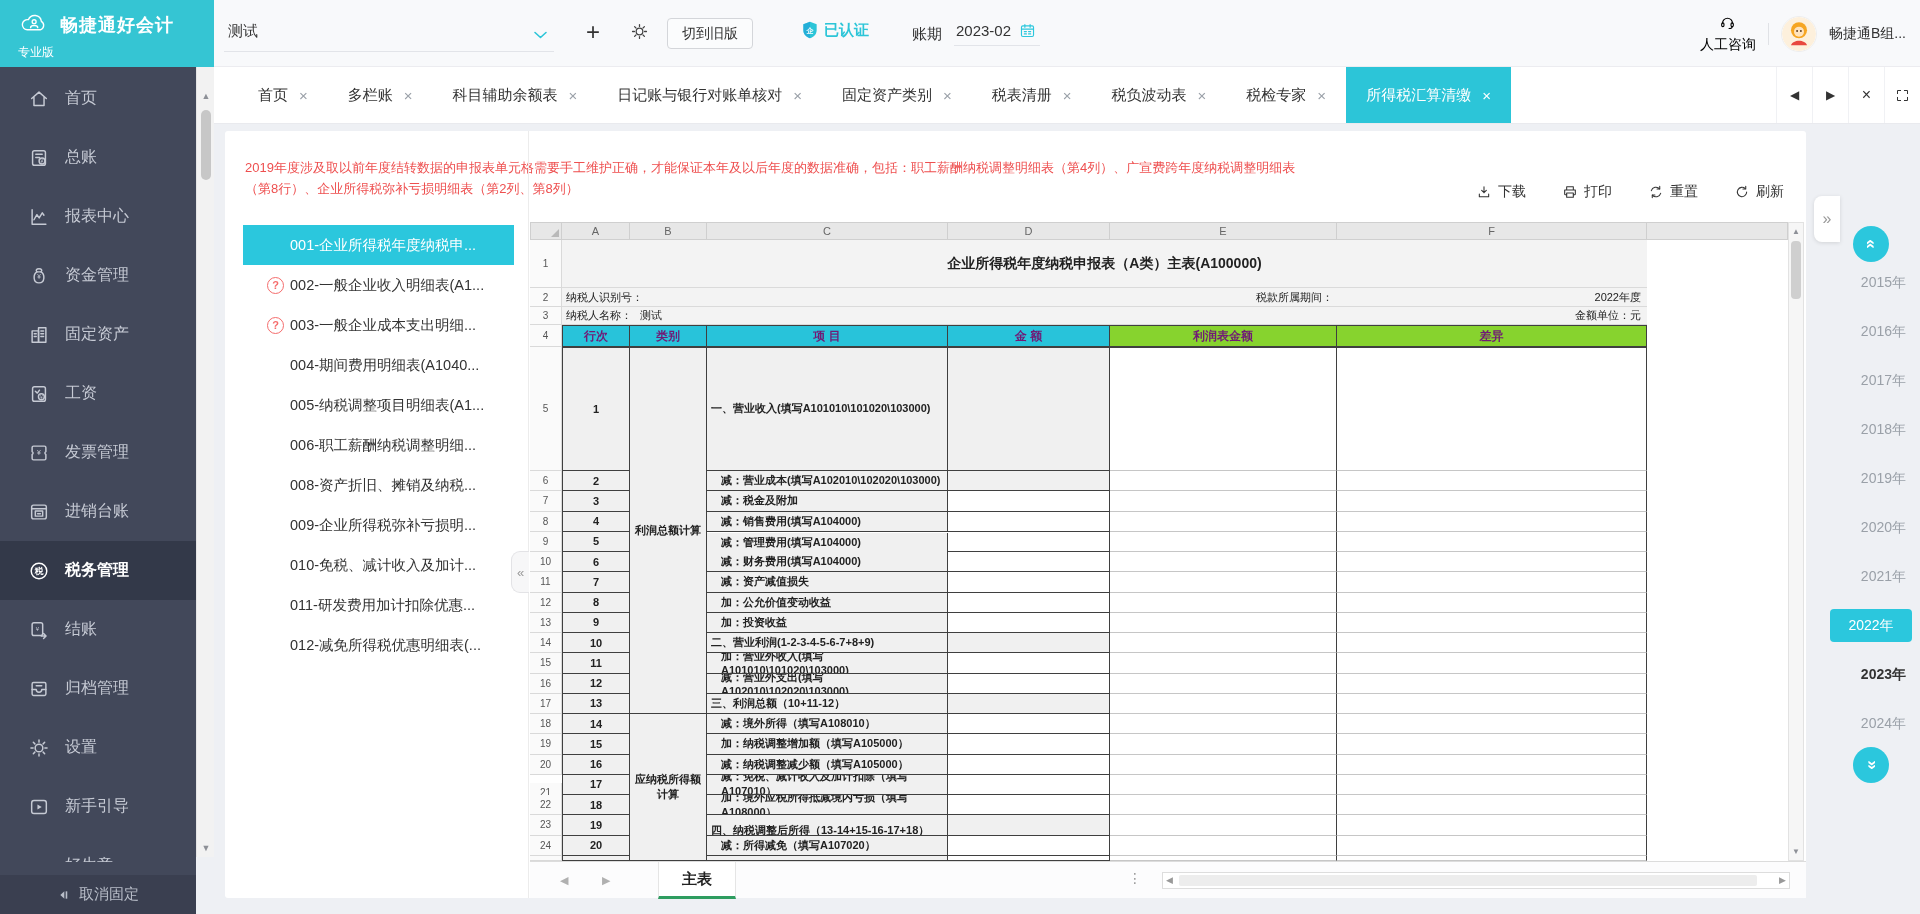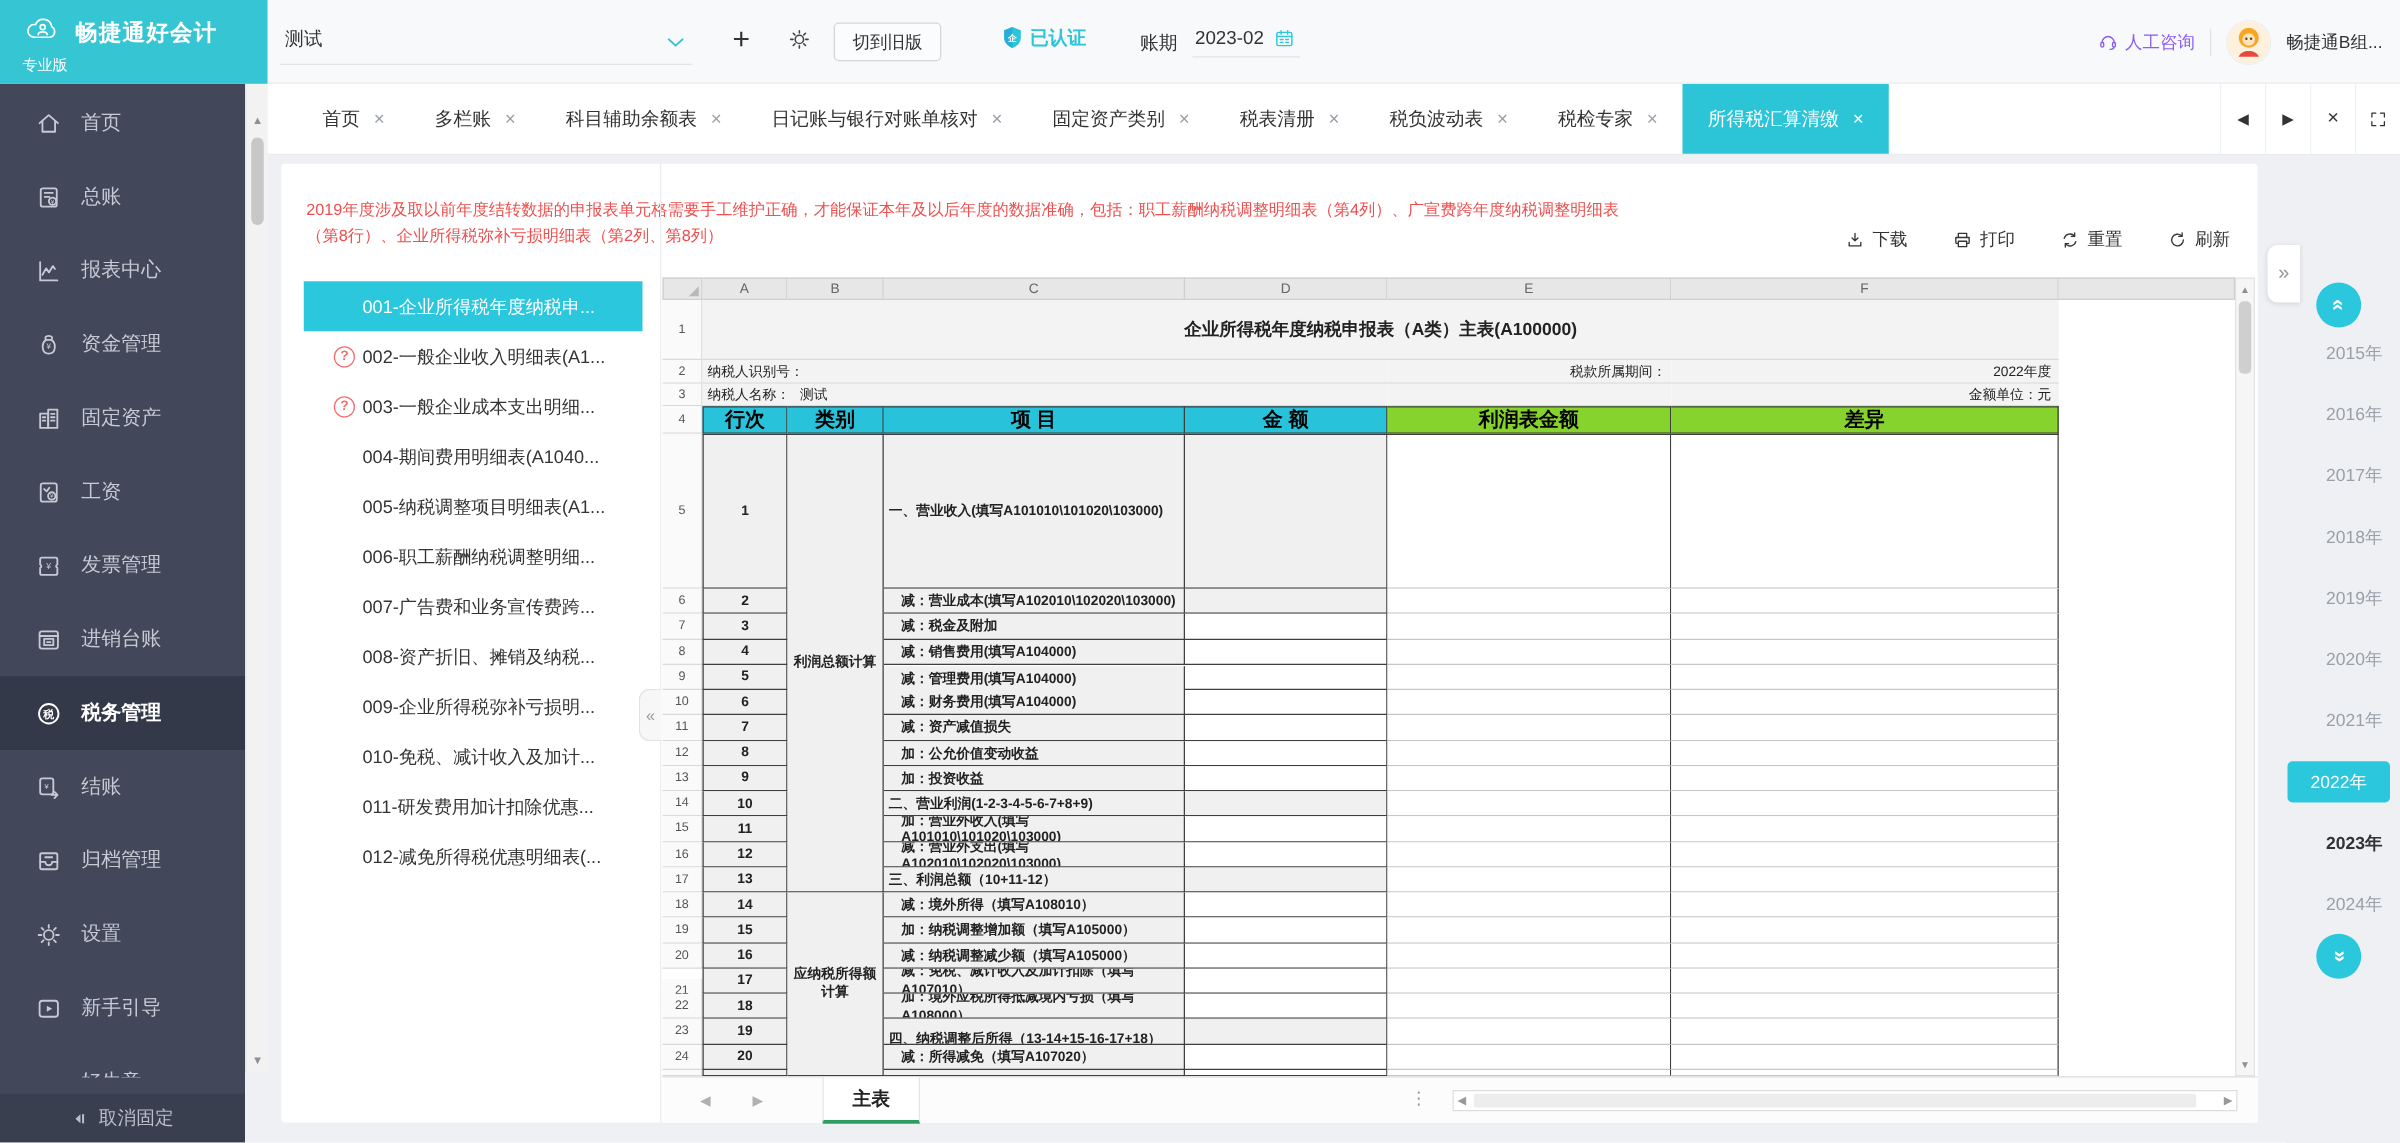--- a/index.html
+++ b/index.html
@@ -29,21 +29,21 @@
   #acct-chevron { position:absolute; right:6px; top:12px; color:#2cc5d8; }
   #add-acct { left:372px; top:18px; font-size:24px; font-weight:300; color:#333; cursor:pointer; }
   #top-gear { left:416px; top:22px; color:#444; cursor:pointer; }
   #switch-old { left:453px; top:18px; height:31px; padding:0 14px; border:1px solid #d4d6da; border-radius:4px; background:#fbfcfd; font-size:14px; color:#333; line-height:29px; cursor:pointer; }
   #cert-badge { left:586px; top:20px; display:flex; align-items:center; gap:4px; cursor:pointer; }
   #cert-badge span { color:#2cc5d8; font-size:15px; font-weight:bold; }
   #period-area { left:698px; top:22px; display:flex; align-items:center; gap:12px; }
   #period-label { font-size:15px; color:#333; }
   #period-value { font-size:15px; color:#333; border-bottom:1px solid #e2e4e9; padding:0 4px 6px 2px; display:flex; align-items:center; gap:8px; cursor:pointer; }
   #topbar-right { position:absolute; right:14px; top:0; height:67px; display:flex; align-items:center; gap:12px; }
-  #support-link { display:flex; align-items:center; gap:5px; font-size:14px; color:#8b5cf6; cursor:pointer; }
+  #support-link { display:flex; align-items:center; gap:5px; font-size:14px; color:#000000; cursor:pointer;flex-direction:column; }
   .v-div { width:1px; height:22px; background:#e0e2e6; }
   #avatar { width:36px; height:36px; border-radius:50%; overflow:hidden; background:#fff; border:1px solid #eee; cursor:pointer; }
   #user-name { font-size:14px; color:#333; cursor:pointer; }
 
   
   #tabbar { left:214px; top:67px; right:0; height:56px; background:#fff; display:flex; align-items:stretch; padding-left:24px; box-shadow:0 1px 0 #e9eaee; z-index:9; }
   .tab { display:flex; align-items:center; padding:0 20px; font-size:15px; color:#333; cursor:pointer; white-space:nowrap; }
   .tab .x { margin-left:11px; color:#9aa0a8; font-size:15px; }
   .tab.active { background:#2cc5d8; color:#fff; }
   .tab.active .x { color:#fff; }
@@ -67,21 +67,21 @@
   #list-collapse { left:511px; top:551px; width:18px; height:42px; background:#f7f7f8; border:1px solid #e3e3e6; border-right:none; border-radius:9px 0 0 9px; color:#999; font-size:13px; display:flex; align-items:center; justify-content:center; z-index:3; cursor:pointer; }
 
   
   #sheet { left:530px; top:222px; width:1276px; height:676px; background:#fff; z-index:2; font-family:"Liberation Sans","DejaVu Sans",sans-serif; }
   .cell { position:absolute; overflow:hidden; font-size:11px; color:#222; }
   .colhead { background:#e7e7e7; border:1px solid #cfcfcf; border-left:none; color:#666; font-size:11px; display:flex; align-items:center; justify-content:center; }
   .corner { border-left:1px solid #cfcfcf; }
   .corner:after { content:""; position:absolute; right:2px; bottom:2px; border-left:8px solid transparent; border-bottom:8px solid #b9b9b9; }
   .gut { background:#fafafa; border-right:1px solid #d9d9d9; border-bottom:1px solid #d9d9d9; color:#555; font-size:10px; display:flex; align-items:center; justify-content:center; }
   .meta { background:#f3f3f3; border-bottom:1px solid #dadada; display:flex; align-items:center; }
-  .hdr { display:flex; align-items:center; justify-content:center; font-weight:bold; color:#000000; font-size:16px; border-right:1px solid #3f3f3f; border-bottom:1px solid #3f3f3f; border-top:1px solid #3f3f3f; }
+  .hdr { display:flex; align-items:center; justify-content:center; font-weight:bold; color:#701a75; font-size:12px; border-right:1px solid #3f3f3f; border-bottom:1px solid #3f3f3f; border-top:1px solid #3f3f3f; }
   .hdr.teal { background:#28c3da; }
   .hdr.green { background:#87d32e; }
   .bcell { border-right:1px solid #3f3f3f; border-bottom:1px solid #3f3f3f; display:flex; align-items:center; }
   .bcell.ctr { justify-content:center; }
   .lab { background:#f0f0f0; font-weight:bold; }
   .wht { background:#fff; }
   .grey { background:#f0f0f0; }
   .ef { border-bottom:1px solid #c6c6c6; border-right:1px solid #3f3f3f; }
   .bl { border-left:1px solid #3f3f3f; }
   #vscroll { position:absolute; left:1258px; top:0; width:16px; height:639px; background:#f6f6f6; border:1px solid #e2e2e2; }
@@ -406,24 +406,20 @@
       <span class="spacer"></span>
       <span>004-期间费用明细表(A1040...</span>
     </div>
     <div class="rl-item">
       <span class="spacer"></span>
       <span>005-纳税调整项目明细表(A1...</span>
     </div>
     <div class="rl-item">
       <span class="spacer"></span>
       <span>006-职工薪酬纳税调整明细...</span>
-    </div>
-    <div class="rl-item">
-      <span class="spacer"></span>
-      <span>007-广告费和业务宣传费跨...</span>
     </div>
     <div class="rl-item">
       <span class="spacer"></span>
       <span>008-资产折旧、摊销及纳税...</span>
     </div>
     <div class="rl-item">
       <span class="spacer"></span>
       <span>009-企业所得税弥补亏损明...</span>
     </div>
     <div class="rl-item">

